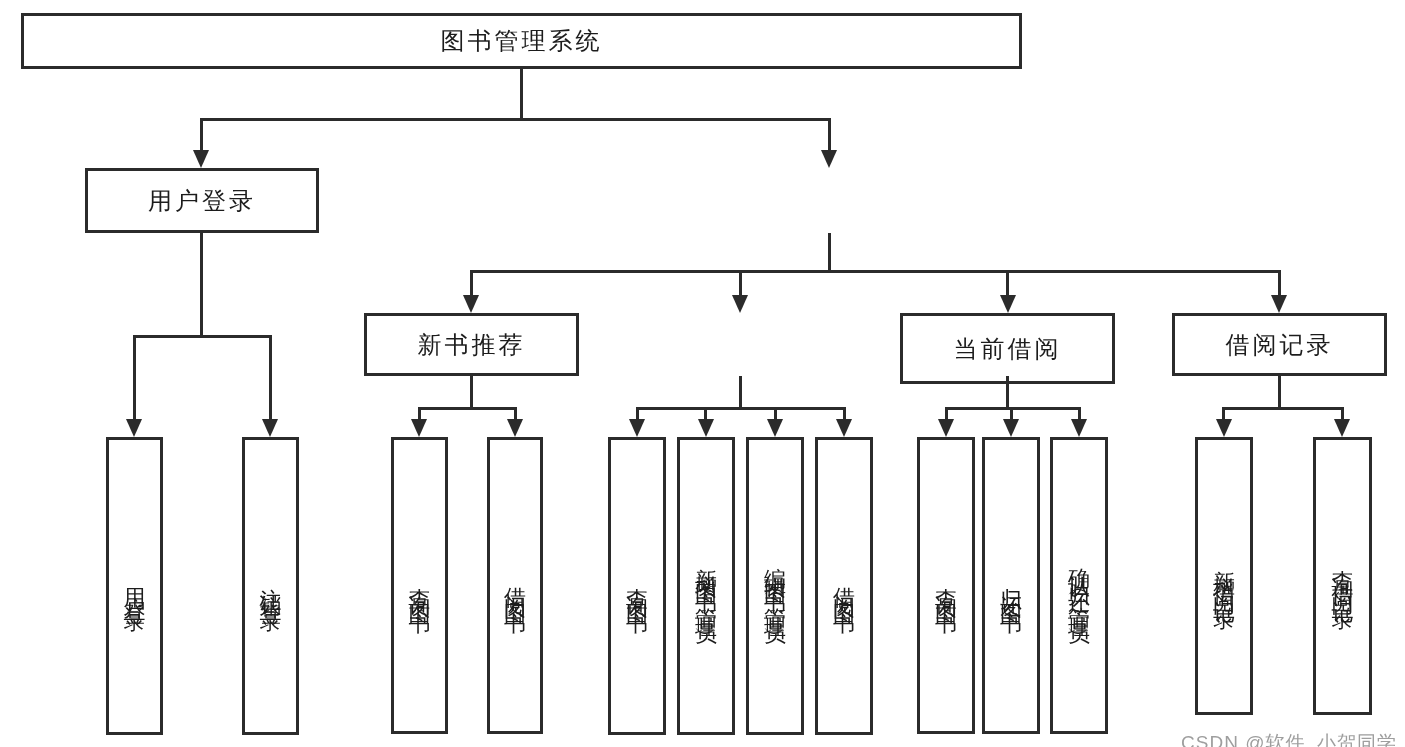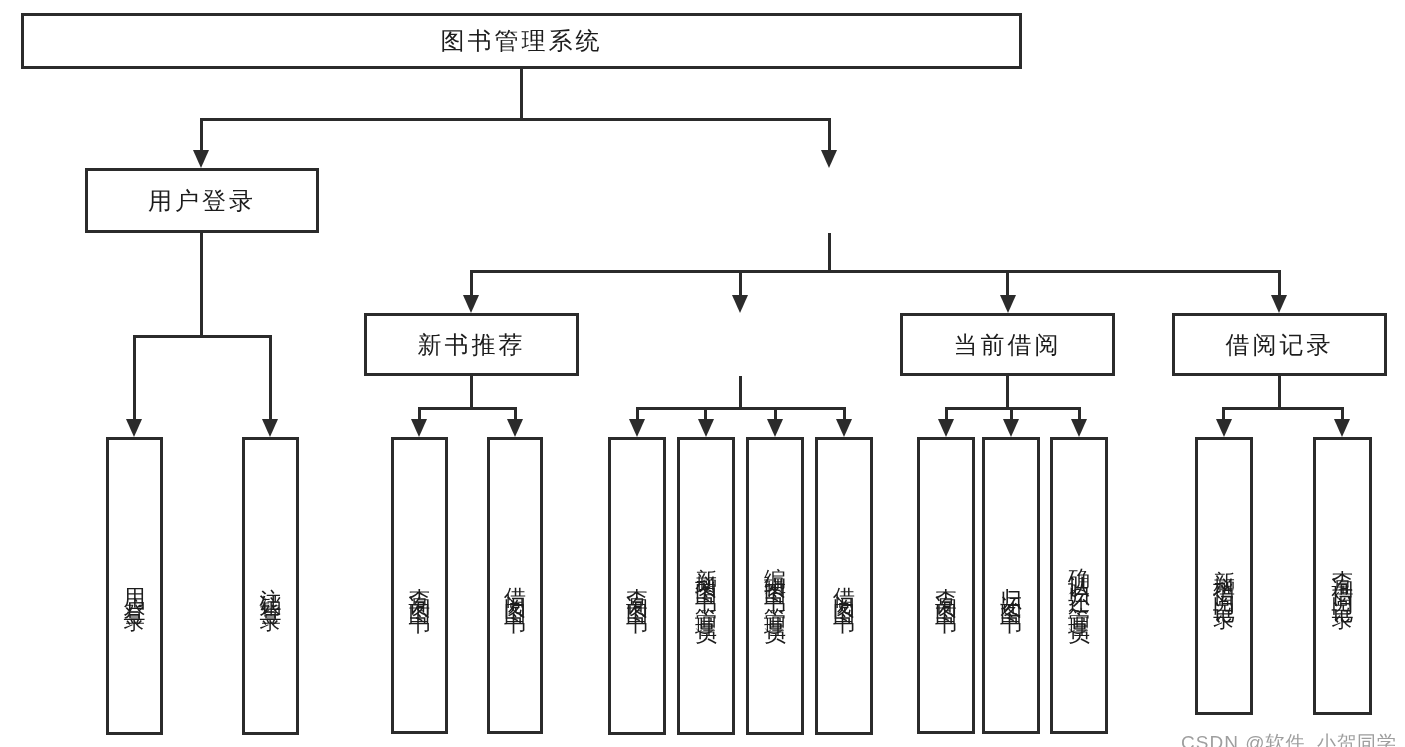--- a/index.html
+++ b/index.html
@@ -84,21 +84,21 @@
   <div class="line" style="left:1006px; top:270px; width:3px; height:26px;"></div>
   <div class="line" style="left:1278px; top:270px; width:3px; height:26px;"></div>
   <div class="arrow" style="left:463px; top:295px;"></div>
   <div class="arrow" style="left:732px; top:295px;"></div>
   <div class="arrow" style="left:1000px; top:295px;"></div>
   <div class="arrow" style="left:1271px; top:295px;"></div>
 
   <div class="node h-node" style="left:364px; top:313px; width:215px; height:63px;">
     <span>新书推荐</span>
   </div>
-  <div class="node h-node" style="left:900px; top:313px; width:215px; height:63px;">
+  <div class="node h-node" style="left:900px; top:313px; width:215px; height:71px;">
     <span>当前借阅</span>
   </div>
   <div class="node h-node" style="left:1172px; top:313px; width:215px; height:63px;">
     <span>借阅记录</span>
   </div>
 
   <div class="line" style="left:470px; top:376px; width:3px; height:33px;"></div>
   <div class="line" style="left:418px; top:407px; width:98px; height:3px;"></div>
   <div class="line" style="left:418px; top:407px; width:3px; height:12px;"></div>
   <div class="line" style="left:514px; top:407px; width:3px; height:12px;"></div>

